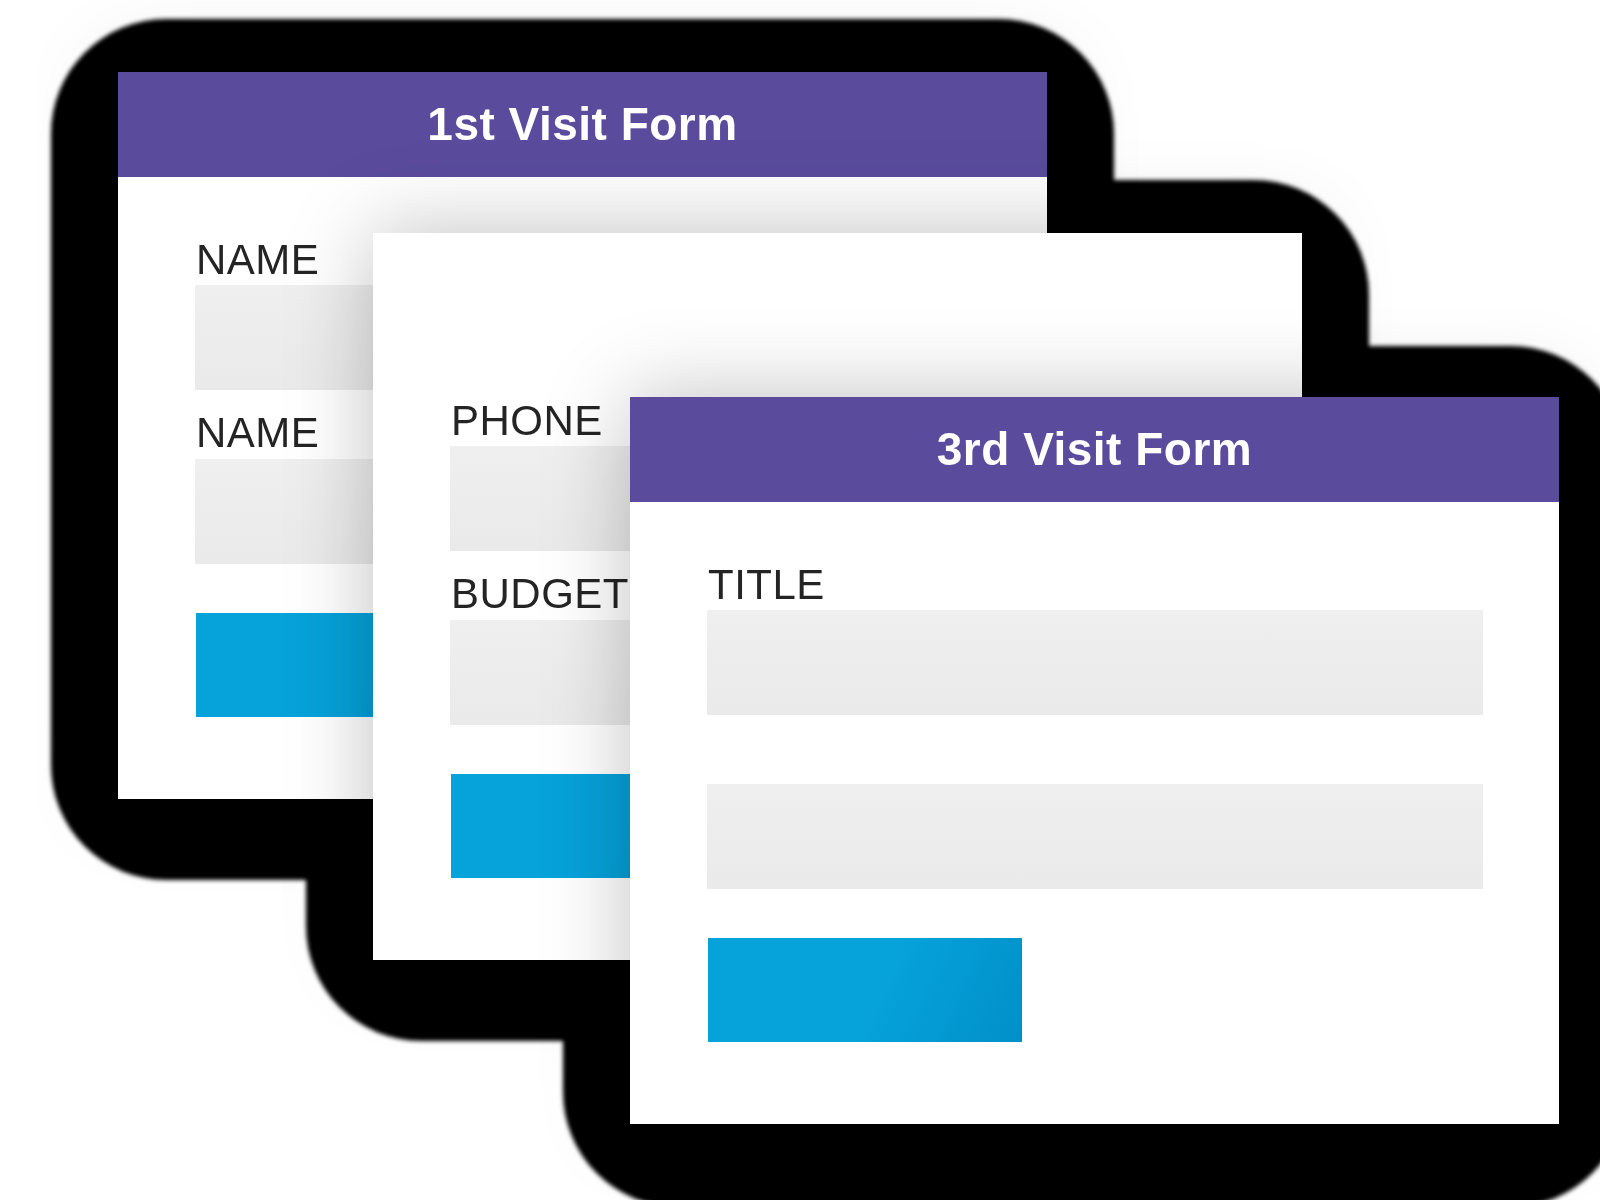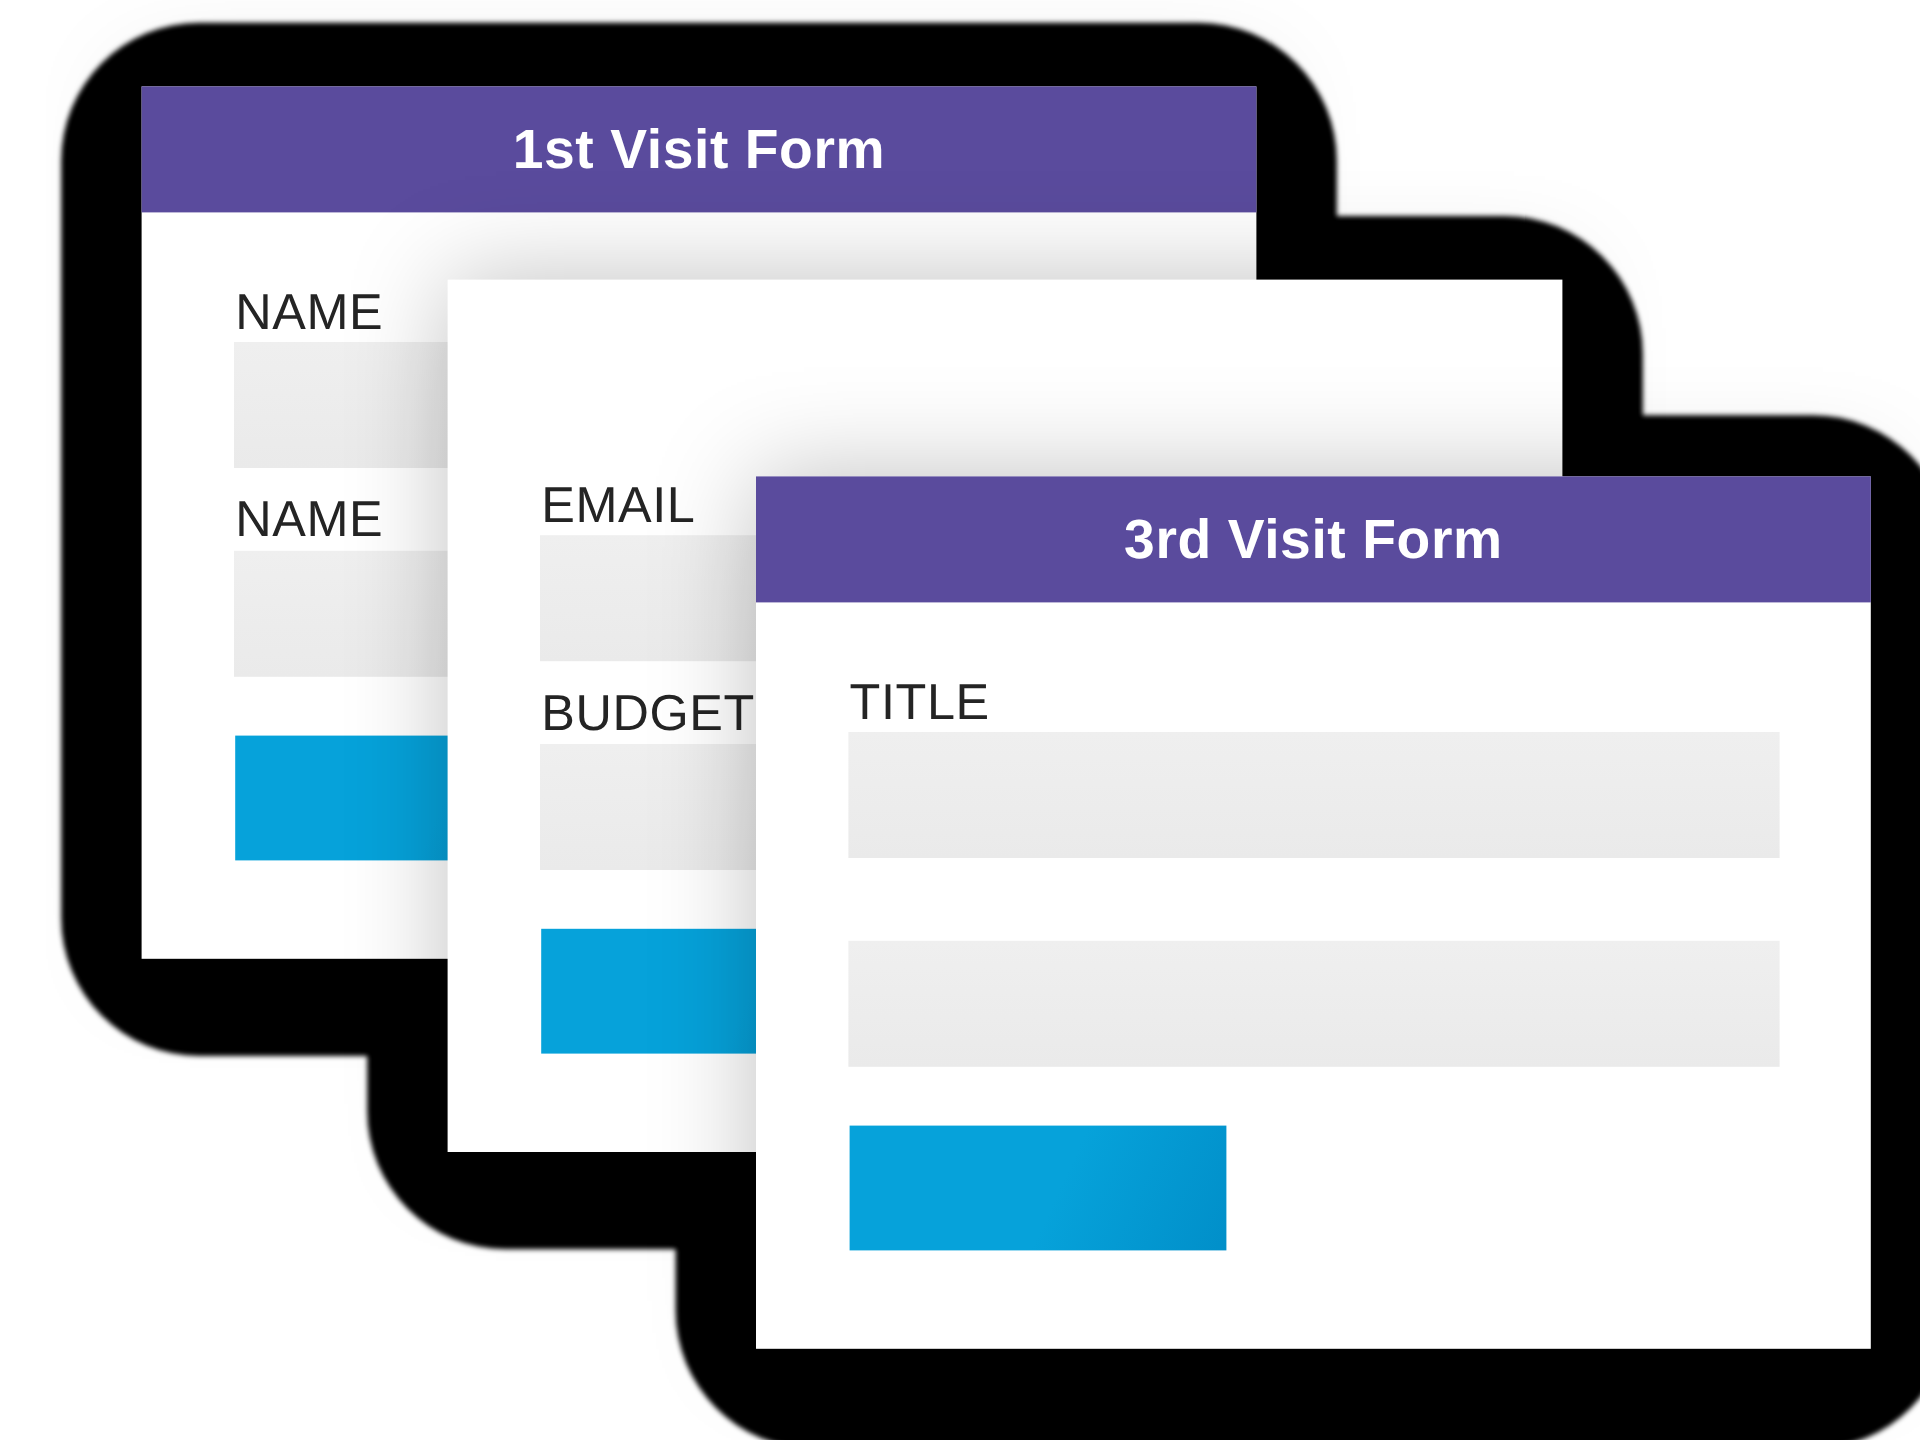--- a/index.html
+++ b/index.html
@@ -106,21 +106,21 @@
       <span class="card-title">1st Visit Form</span>
     </div>
     <span class="field-label row-1">NAME</span>
     <div class="input-box row-1"></div>
     <span class="field-label row-2">NAME</span>
     <div class="input-box row-2"></div>
     <button class="submit-button"></button>
   </div>
 
   <div class="card card-2">
-    <span class="field-label row-1">EMAIL</span>
+    <span class="field-label row-1">PHONE</span>
     <div class="input-box row-1"></div>
     <span class="field-label row-2">BUDGET</span>
     <div class="input-box row-2"></div>
     <button class="submit-button"></button>
   </div>
 
   <div class="card card-3">
     <div class="card-header">
       <span class="card-title">3rd Visit Form</span>
     </div>

